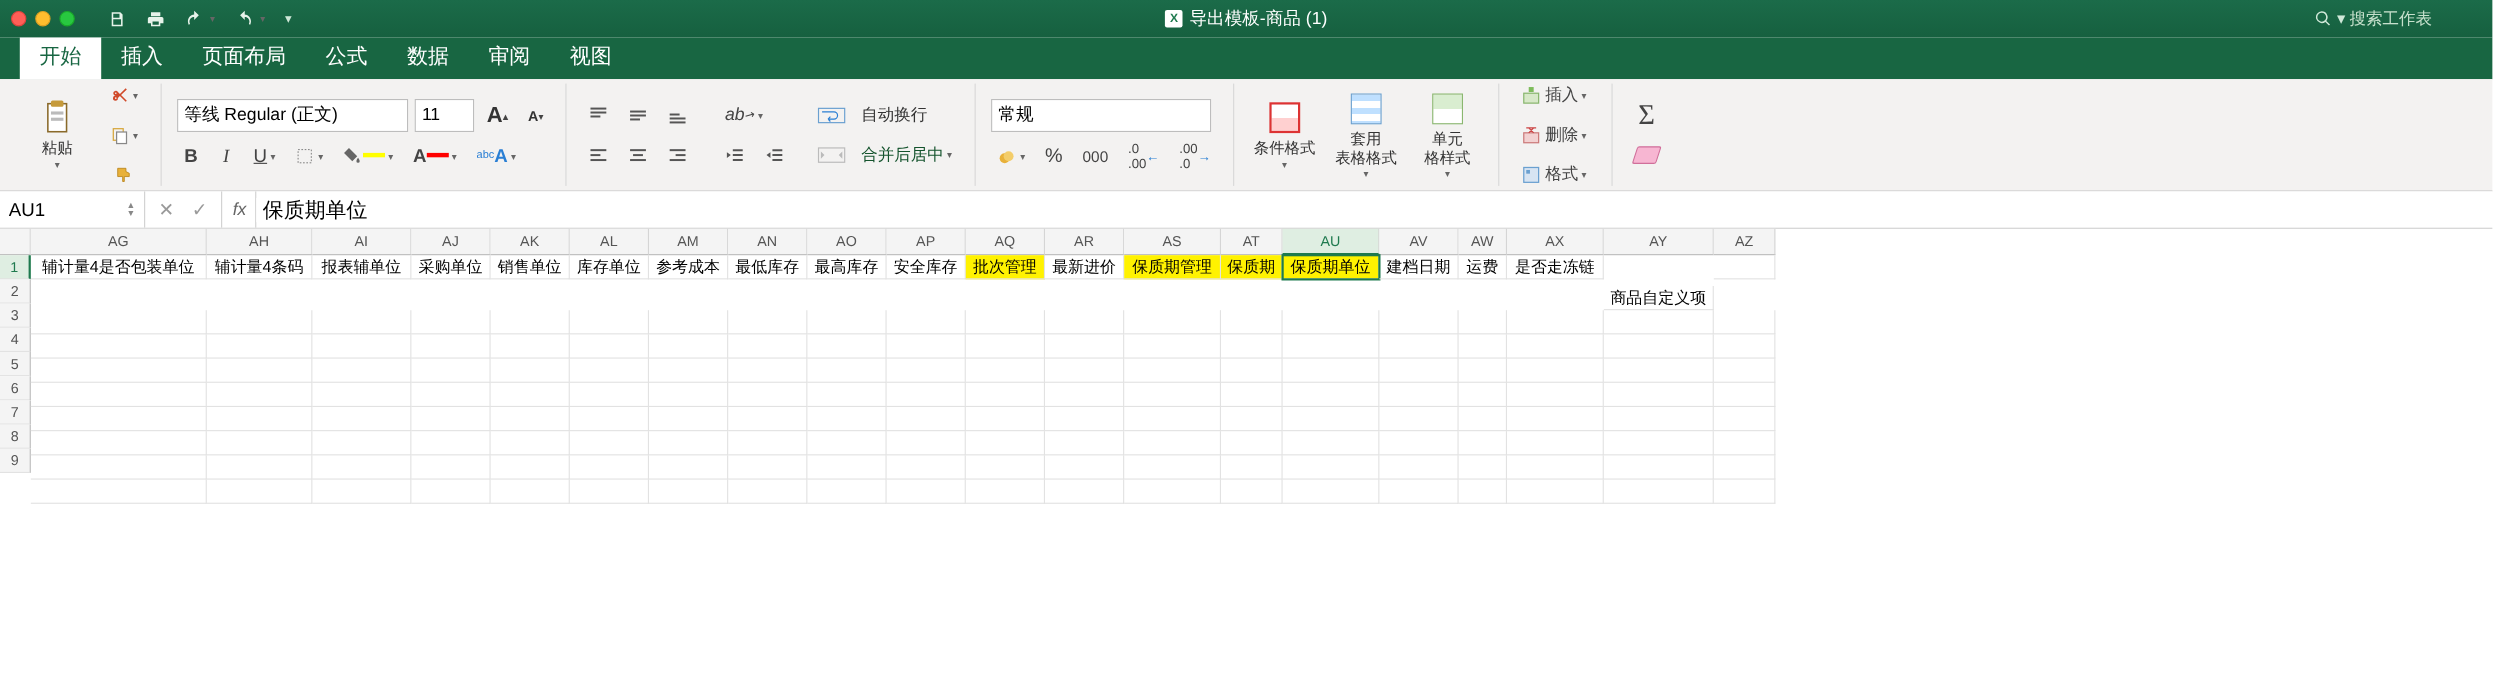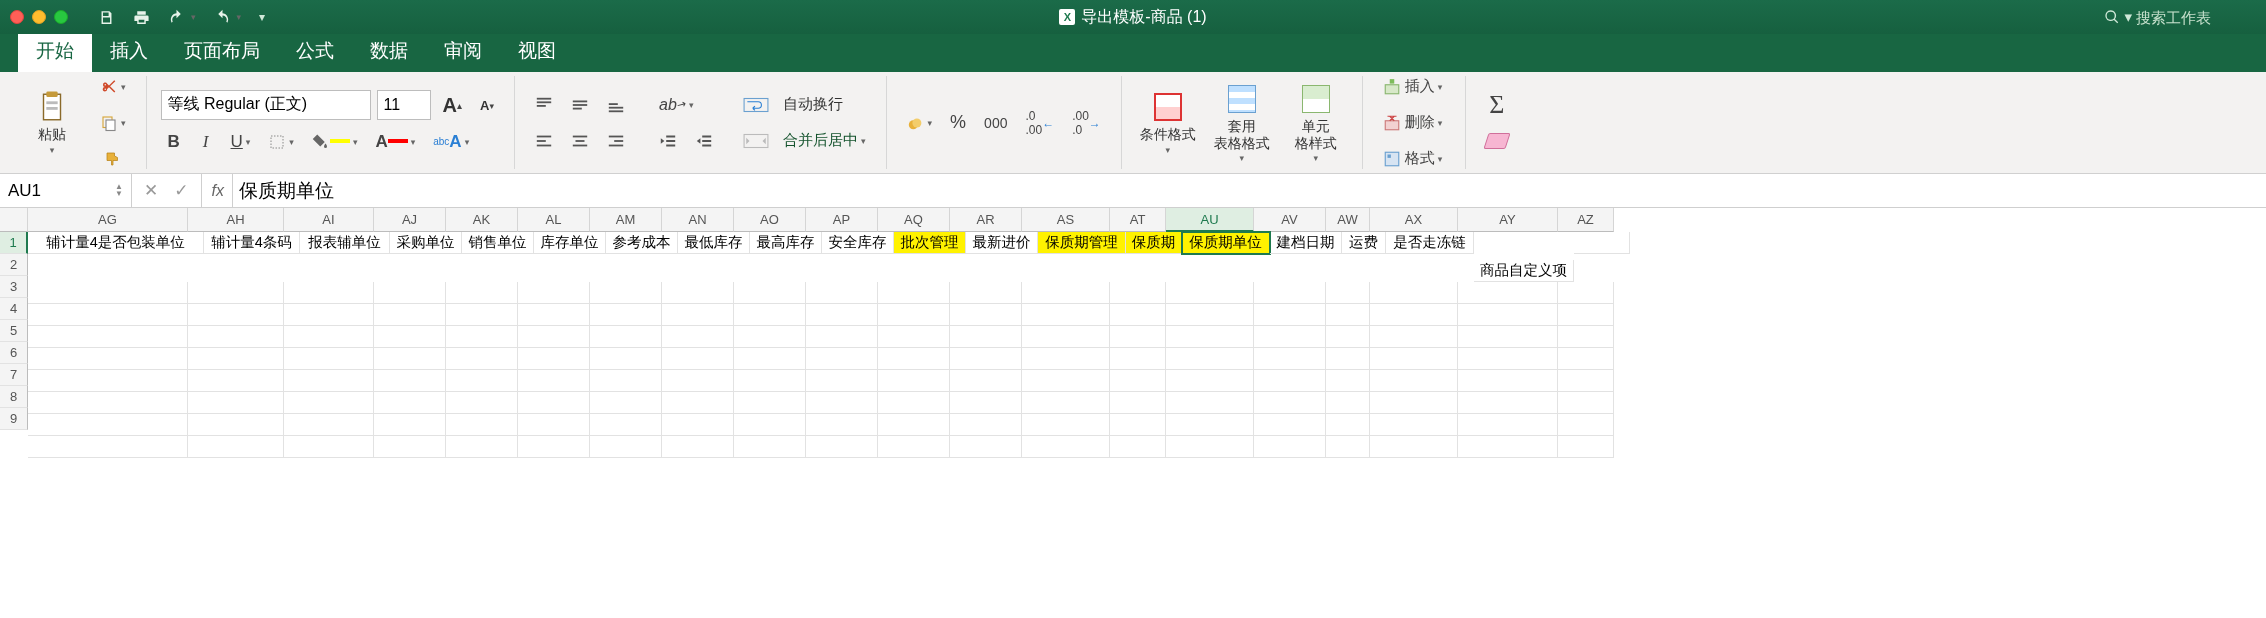--- a/index.html
+++ b/index.html
@@ -295,20 +295,21 @@
             <rect x="1" y="1" width="22" height="12" fill="none" stroke="#bbb"></rect>
             <path d="M6 7l-3-3v6l3-3zm12 0l3-3v6l-3-3z" fill="#bbb"></path>
           </svg>
         <span class="btn dd" style="color:#14532d;">合并后居中</span>
       </div>
     </div>
   </div>
 
   <div class="group">
     <div class="vstack" style="align-items:flex-start;">
+      <input class="combo" style="width: 200px;" value="常规">
       <div class="hstack">
         <span class="btn dd">
             <svg viewBox="0 0 20 20" width="20" height="20">
               <circle cx="7" cy="12" r="5" fill="#e8b13a"></circle>
               <circle cx="11" cy="10" r="5" fill="#f3cd6a"></circle>
             </svg>
           </span>
         <span class="btn">
             <span style="font-size:18px;">%</span>
           </span>
@@ -443,21 +444,21 @@
           <div class="row-h">3</div>
           <div class="row-h">4</div>
           <div class="row-h">5</div>
           <div class="row-h">6</div>
           <div class="row-h">7</div>
           <div class="row-h">8</div>
           <div class="row-h">9</div>
         </div>
       <div class="grid-body" id="grid-body">
           <div class="row">
-            <div class="cell" style="width: 176px;">辅计量4是否包装单位</div>
+            <div class="cell" style="width: 160px;">辅计量4是否包装单位</div>
             <div class="cell" style="width: 96px;">辅计量4条码</div>
             <div class="cell" style="width: 90px;">报表辅单位</div>
             <div class="cell" style="width: 72px;">采购单位</div>
             <div class="cell" style="width: 72px;">销售单位</div>
             <div class="cell" style="width: 72px;">库存单位</div>
             <div class="cell" style="width: 72px;">参考成本</div>
             <div class="cell" style="width: 72px;">最低库存</div>
             <div class="cell" style="width: 72px;">最高库存</div>
             <div class="cell" style="width: 72px;">安全库存</div>
             <div class="cell hl" style="width: 72px;">批次管理</div>

